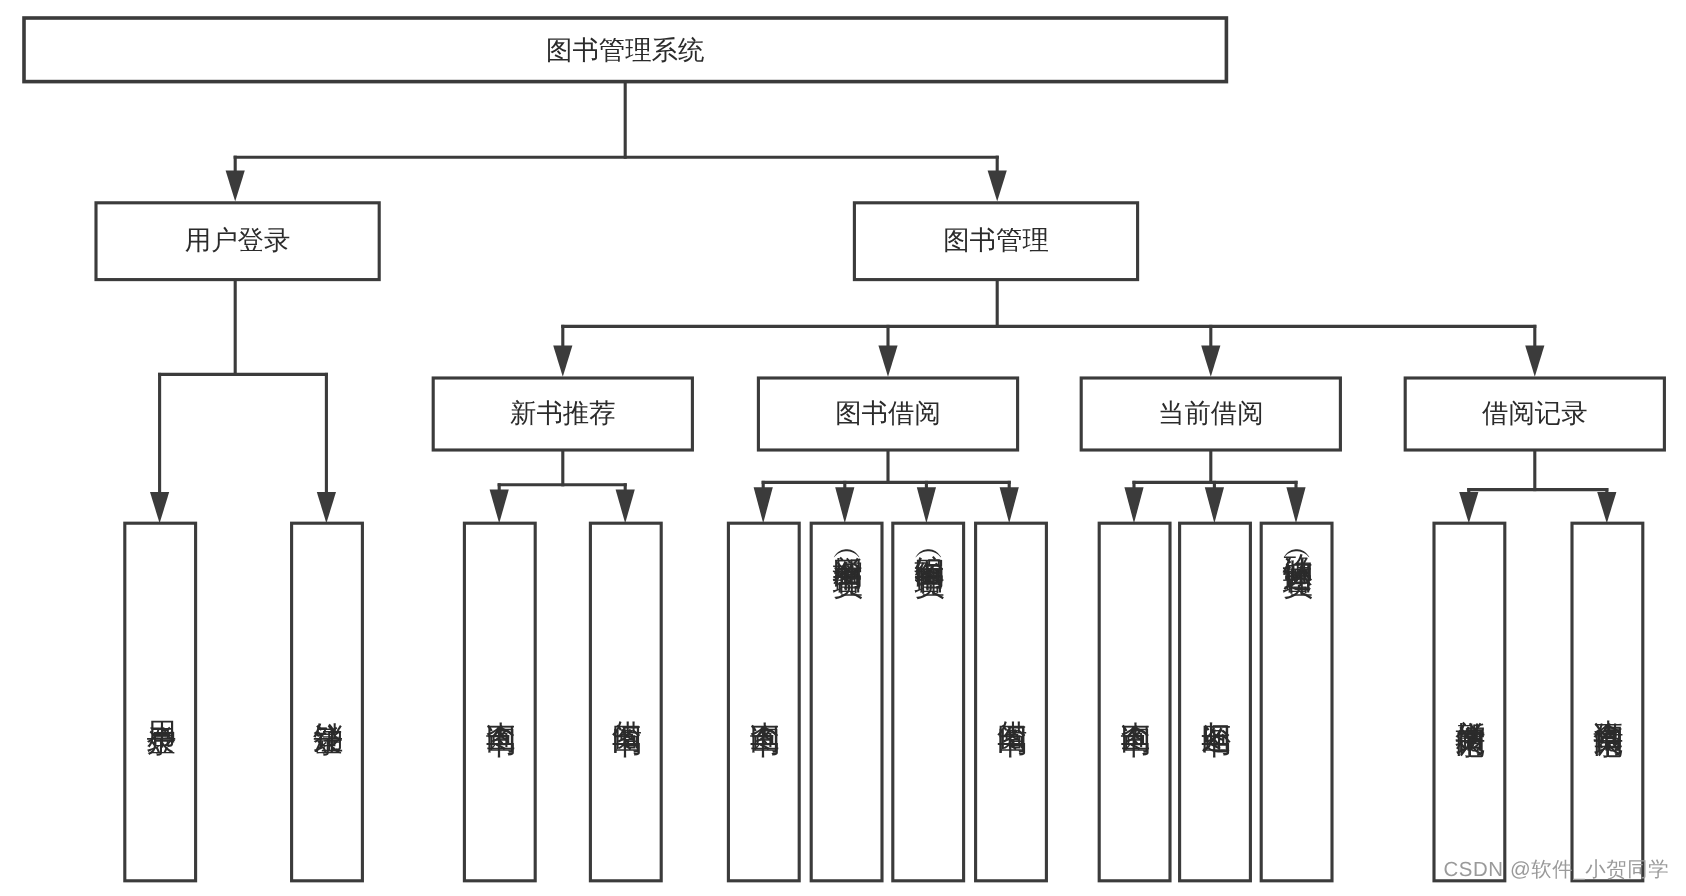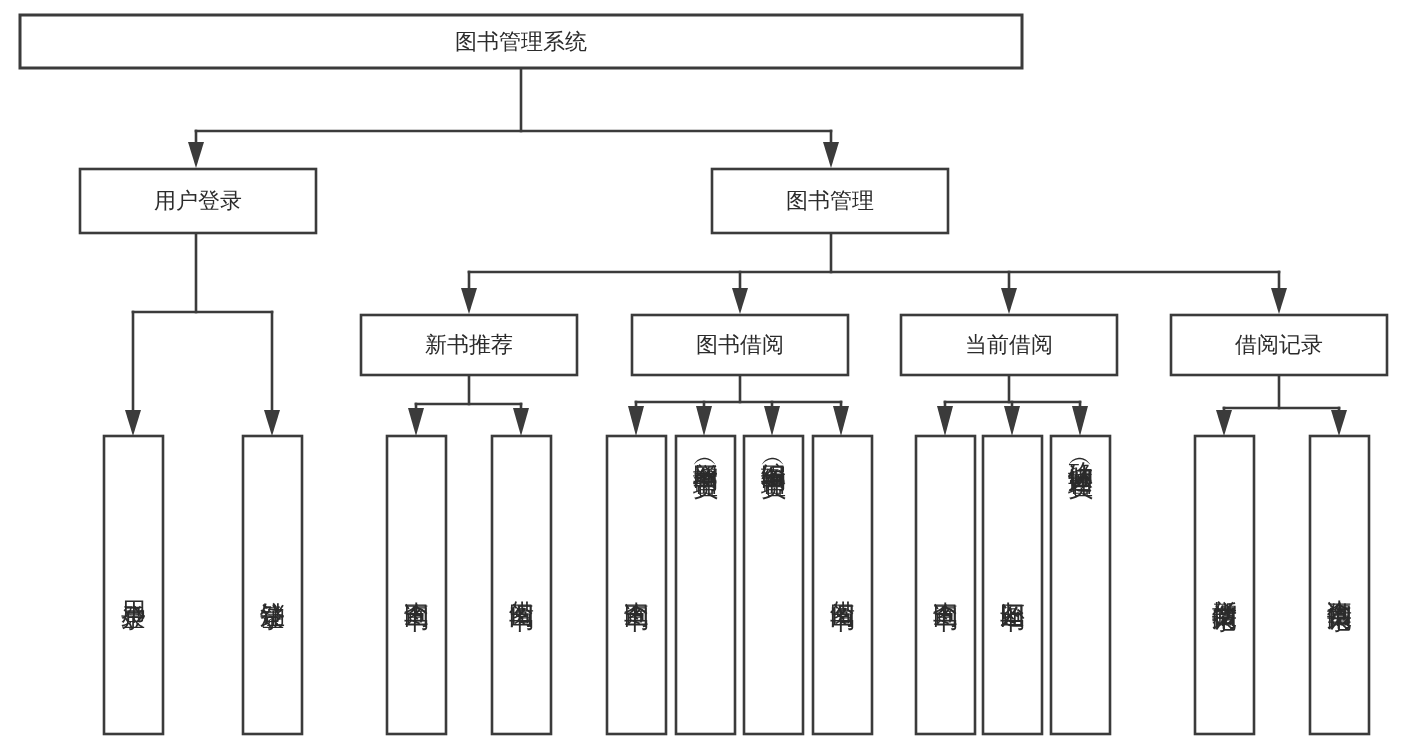--- a/index.html
+++ b/index.html
@@ -224,20 +224,21 @@
     <div class="vlabel" style="left:813px;">借阅图书</div>
 
     <div class="vlabel" style="left:916px;">查询图书</div>
     <div class="vlabel" style="left:983px;">归还图书</div>
     <div class="vlabel vtop" style="left:1051px;">确认归还（管理员）</div>
 
     <div class="vlabel" style="left:1195px;">新增借阅记录</div>
     <div class="vlabel" style="left:1310px;">查询借阅记录</div>
   </div>
 
+  <div class="watermark">CSDN @软件_小贺同学</div>
 </div>
 
 <style>
   .vlabel {
     position: absolute;
     top: 436px;
     width: 59px;
     height: 298px;
     writing-mode: vertical-rl;
     text-orientation: upright;

